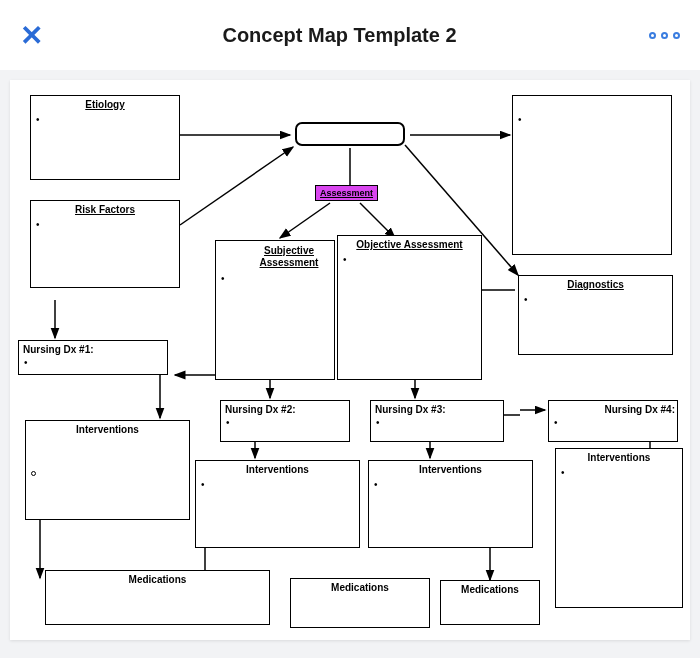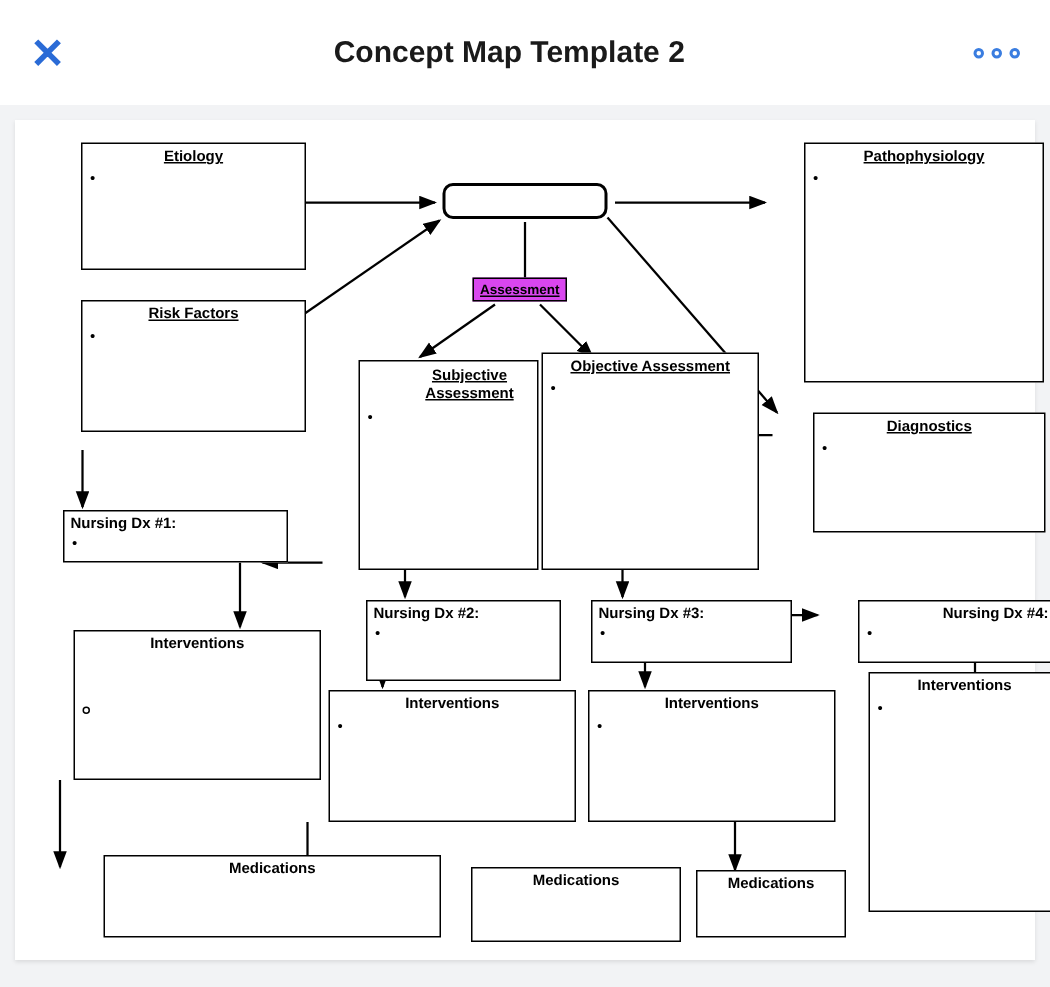--- a/index.html
+++ b/index.html
@@ -52,21 +52,20 @@
     background: #fff;
     width: 680px;
     height: 560px;
     position: relative;
     box-shadow: 0 1px 3px rgba(0,0,0,0.1);
   }
   .box {
     position: absolute;
     border: 1.5px solid #000;
     background: #fff;
-    margin-left: 24px;
   }
   .box-title {
     font-size: 10px;
     font-weight: bold;
     text-decoration: underline;
     text-align: center;
     padding: 3px 2px 0 2px;
     line-height: 1.2;
   }
   .box-title.noline { text-decoration: none; }
@@ -170,21 +169,20 @@
 
       <line x1="470" y1="210" x2="505" y2="210" stroke="#000" stroke-width="1.5"></line>
     </svg>
 
     <div class="box" style="left:20px; top:15px; width:150px; height:85px;">
       <div class="box-title">Etiology</div>
       <span class="bullet">•</span>
     </div>
 
     <div class="box" style="left:502px; top:15px; width:160px; height:160px;">
-      <div class="box-title">Pathophysiology</div>
       <span class="bullet">•</span>
     </div>
 
     <div class="pill" style="left:285px; top:42px; width:110px; height:24px;"></div>
 
     <div class="label-tab" style="left:305px; top:105px;">Assessment</div>
 
     <div class="box" style="left:20px; top:120px; width:150px; height:88px;">
       <div class="box-title">Risk Factors</div>
       <span class="bullet">•</span>
@@ -203,21 +201,21 @@
     <div class="box" style="left:508px; top:195px; width:155px; height:80px;">
       <div class="box-title">Diagnostics</div>
       <span class="bullet">•</span>
     </div>
 
     <div class="box" style="left:8px; top:260px; width:150px; height:35px;">
       <div class="box-title noline" style="text-align:left; padding-left:4px;">Nursing Dx #1:</div>
       <span class="bullet" style="top:16px;">•</span>
     </div>
 
-    <div class="box" style="left:210px; top:320px; width:130px; height:54px;">
+    <div class="box" style="left:210px; top:320px; width:130px; height:42px;">
       <div class="box-title noline" style="text-align:left; padding-left:4px;">Nursing Dx #2:</div>
       <span class="bullet" style="top:16px;">•</span>
     </div>
 
     <div class="box" style="left:360px; top:320px; width:134px; height:42px;">
       <div class="box-title noline" style="text-align:left; padding-left:4px;">Nursing Dx #3:</div>
       <span class="bullet" style="top:16px;">•</span>
     </div>
 
     <div class="box" style="left:538px; top:320px; width:130px; height:42px;">

